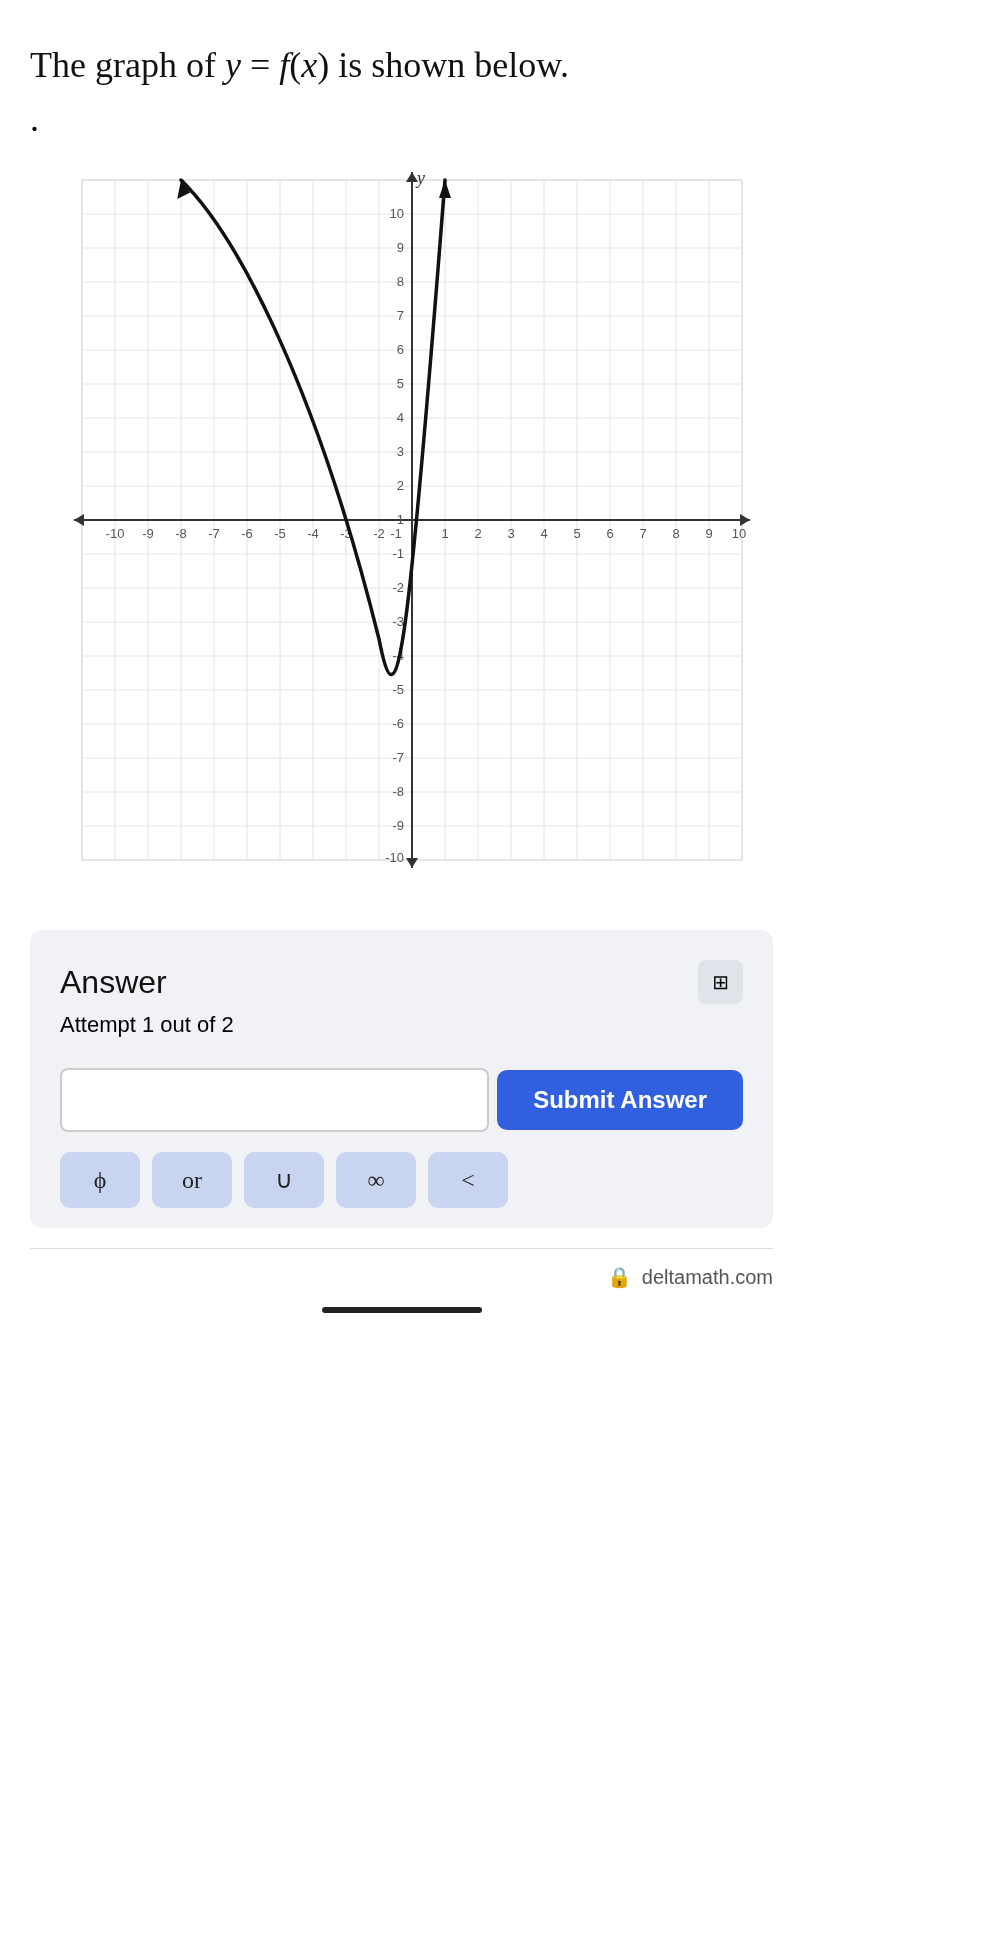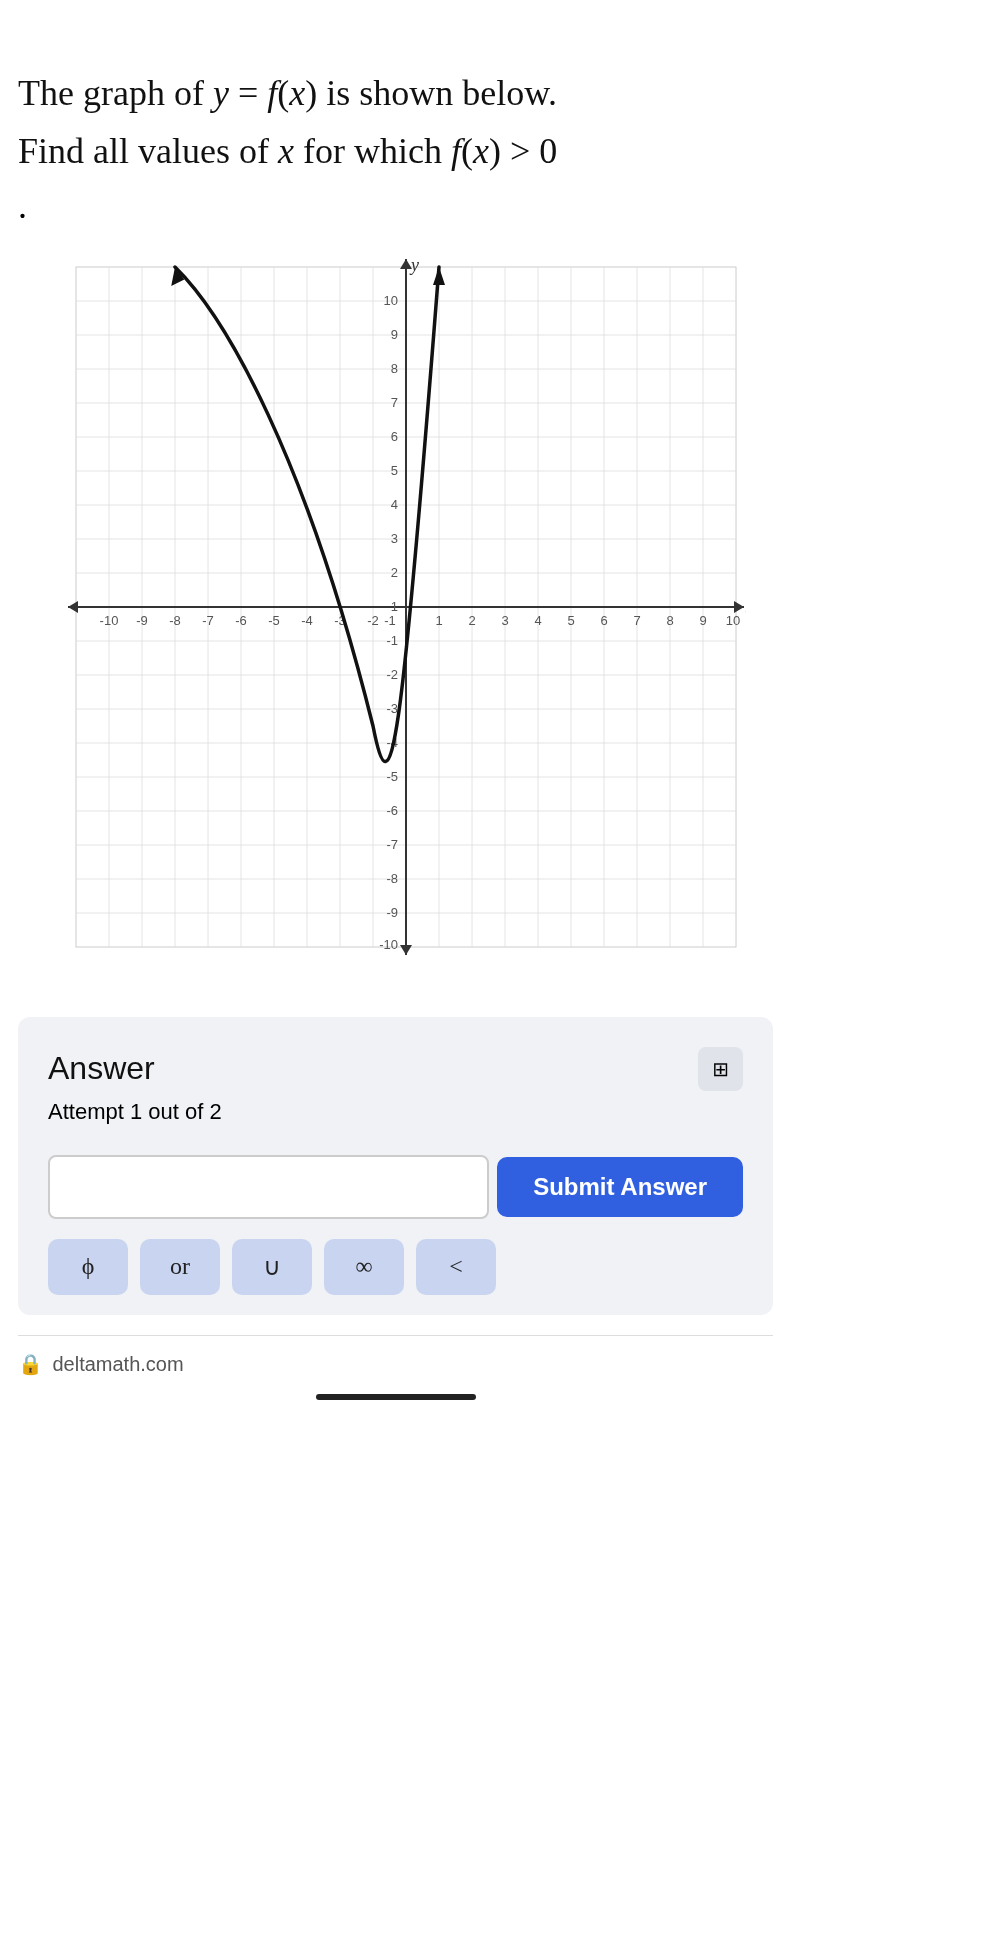--- a/index.html
+++ b/index.html
@@ -7,22 +7,21 @@
       font-family: Georgia, 'Times New Roman', serif;
       background: #ffffff;
       width: 987px;
       min-height: 1941px;
       overflow-x: hidden;
     }
 
     .page-container {
       width: 803px;
       background: #ffffff;
-      padding: 40px 30px 0 18px;
-      margin-top: 28px;
+      padding: 40px 30px 0 30px;
     }
 
     .problem-text {
       font-size: 36px;
       line-height: 1.4;
       color: #111;
       margin-bottom: 8px;
     }
 
     .period {
@@ -117,21 +116,21 @@
       padding: 14px 28px;
       font-size: 24px;
       cursor: pointer;
       color: #222;
       font-family: Georgia, serif;
       min-width: 80px;
       text-align: center;
     }
 
     .footer {
-      text-align: left;
+      text-align: right;
       padding: 16px 0 8px 0;
       color: #555;
       font-size: 20px;
       font-family: Arial, sans-serif;
       border-top: 1px solid #ddd;
     }
 
     .footer-lock {
       margin-right: 4px;
     }
@@ -144,23 +143,20 @@
       margin: 10px auto 0;
     }
   </style>
 </head>
 <body>
 
 <div class="page-container">
 
   <div class="problem-text">
     The graph of <i>y</i> = <i>f</i>(<i>x</i>) is shown below.
-  </div>
-  <div class="problem-text">
-    Find all values of <i>x</i> for which <i>f</i>(<i>x</i>) &gt; 0
   </div>
   <div class="period">.</div>
 
   <div class="graph-container">
     <svg width="700" height="720" viewBox="0 0 700 720">
 
       <rect x="30" y="10" width="660" height="680" fill="white" stroke="#ccc" stroke-width="1"></rect>
 
       <g stroke="#ddd" stroke-width="0.8">
 

